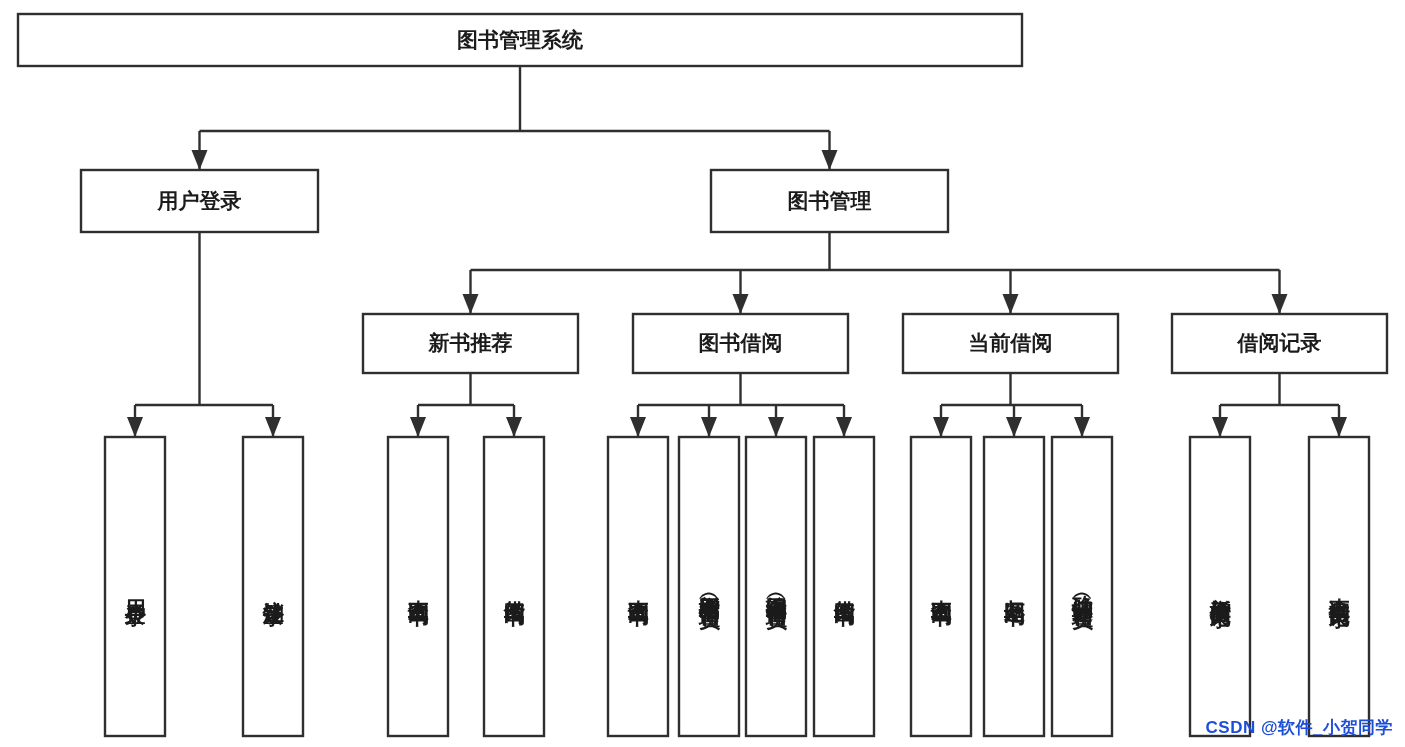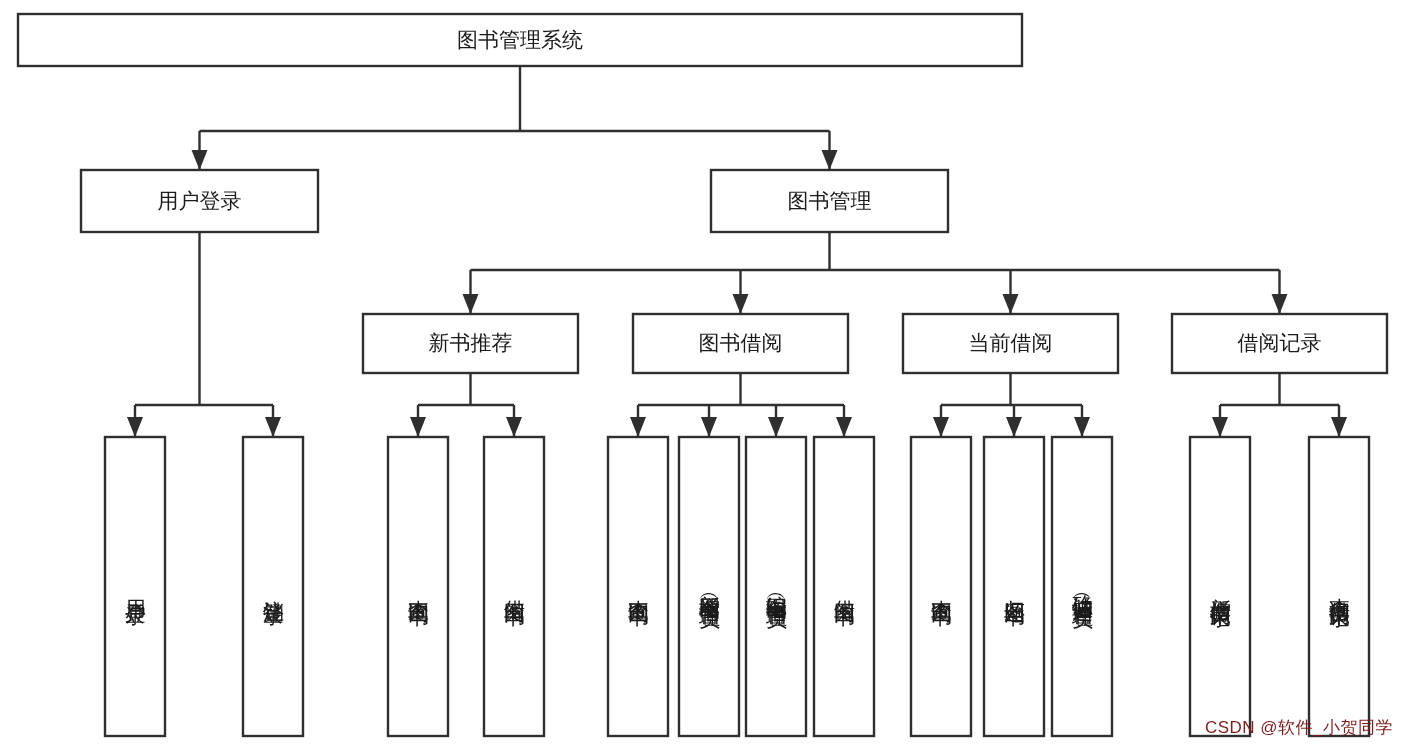--- a/index.html
+++ b/index.html
@@ -9,20 +9,21 @@
   }
   body {
     font-family: "Liberation Sans", "DejaVu Sans", sans-serif;
   }
   #diagram-root {
     position: relative;
     width: 1405px;
     height: 747px;
     background: #ffffff;
     overflow: hidden;
+    font-weight: bold;
   }
   svg.canvas {
     position: absolute;
     left: 0;
     top: 0;
     width: 1405px;
     height: 747px;
     display: block;
   }
   .node-box {
@@ -63,21 +64,21 @@
     color: #1b1b1b;
     letter-spacing: 2px;
     white-space: nowrap;
   }
   .watermark {
     position: absolute;
     right: 12px;
     bottom: 8px;
     font-family: "Liberation Sans", "DejaVu Sans", sans-serif;
     font-size: 17px;
-    color: #7f1d1d;
+    color: #1d4ed8;
     letter-spacing: 0.5px;
     white-space: nowrap;
     pointer-events: none;
   }
 </style>
 </head>
 <body>
 
 <div id="diagram-root">
 

